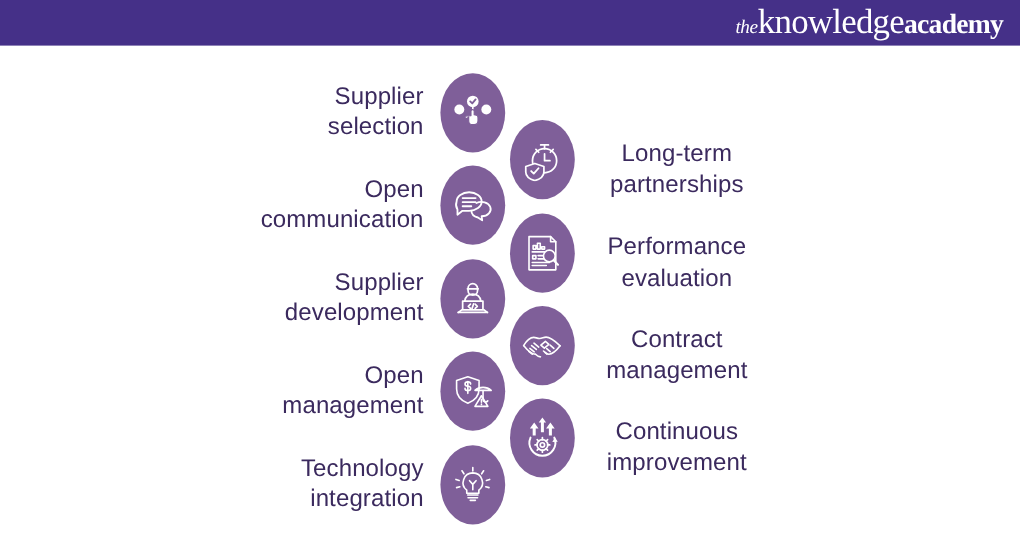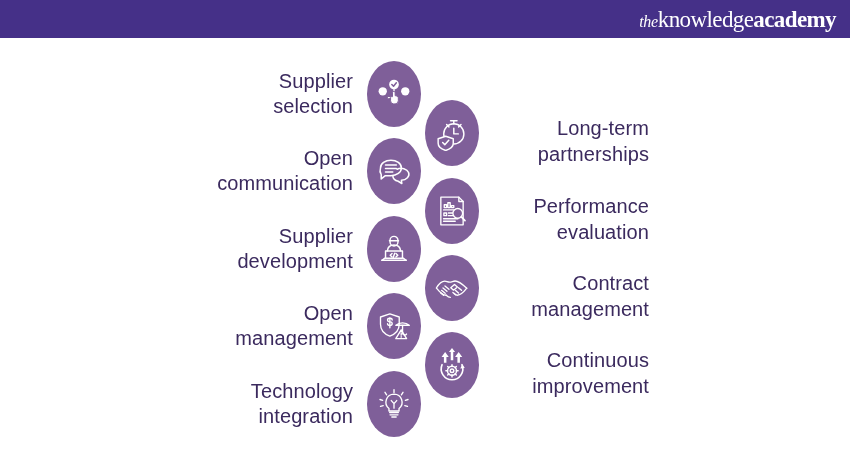--- a/index.html
+++ b/index.html
@@ -35,21 +35,21 @@
     line-height: 1;
   }
   #brand-logo .logo-the {
     font-style: italic;
     font-size: 16px;
     letter-spacing: -0.3px;
   }
   #brand-logo .logo-knowledge {
     font-style: normal;
     font-weight: 400;
-    font-size: 23px;
+    font-size: 29px;
     letter-spacing: -0.6px;
     margin-top: 40px;
   }
   #brand-logo .logo-academy {
     font-style: normal;
     font-weight: 700;
     font-size: 23px;
     letter-spacing: -0.6px;
   }
 
@@ -96,21 +96,21 @@
     font-weight: 400;
     letter-spacing: 0.1px;
     white-space: pre-line;
   }
   .left-node .node-label {
     text-align: right;
     padding-right: 14px;
     width: 160px;
   }
   .right-node .node-label {
-    text-align: right;
+    text-align: center;
     padding-left: 0;
     width: 170px;
     margin-top: 17px;
   }
 </style>
 </head>
 <body>
 
 <div id="header-bar">
   <div id="brand-logo">

